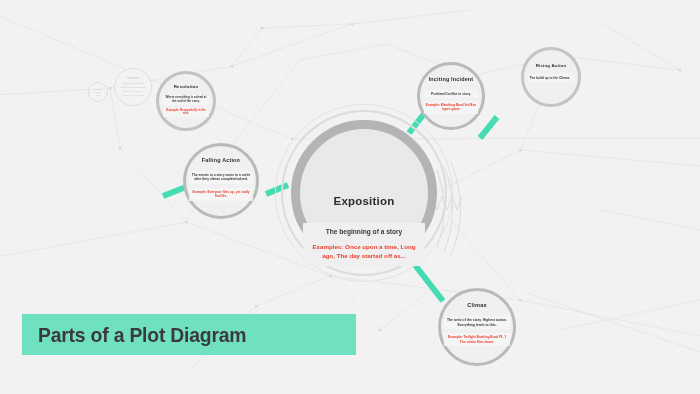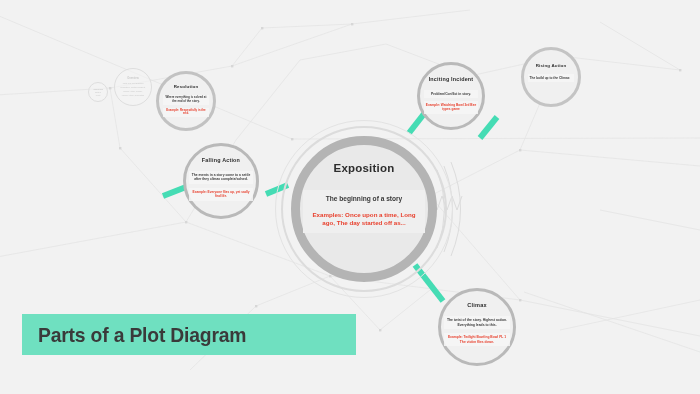--- a/index.html
+++ b/index.html
@@ -57,22 +57,22 @@
     color: #3a3a3a;
     background: rgba(246,246,246,.85);
   }
   .node .example {
     color: #e8412e;
     background: rgba(246,246,246,.85);
   }
 
   
   #node-exposition {
-    left: 291px; top: 136px;
-    width: 146px; height: 146px;
+    left: 291px; top: 120px;
+    width: 146px; height: 146px; justify-content: flex-end;
   }
   #node-exposition .ring {
     border: 9px solid #b4b4b4;
     background: #e9e9e9;
   }
   #node-exposition .ring2 {
     position: absolute;
     left: -10px; top: -10px;
     width: 166px; height: 166px;
     border-radius: 50%;

